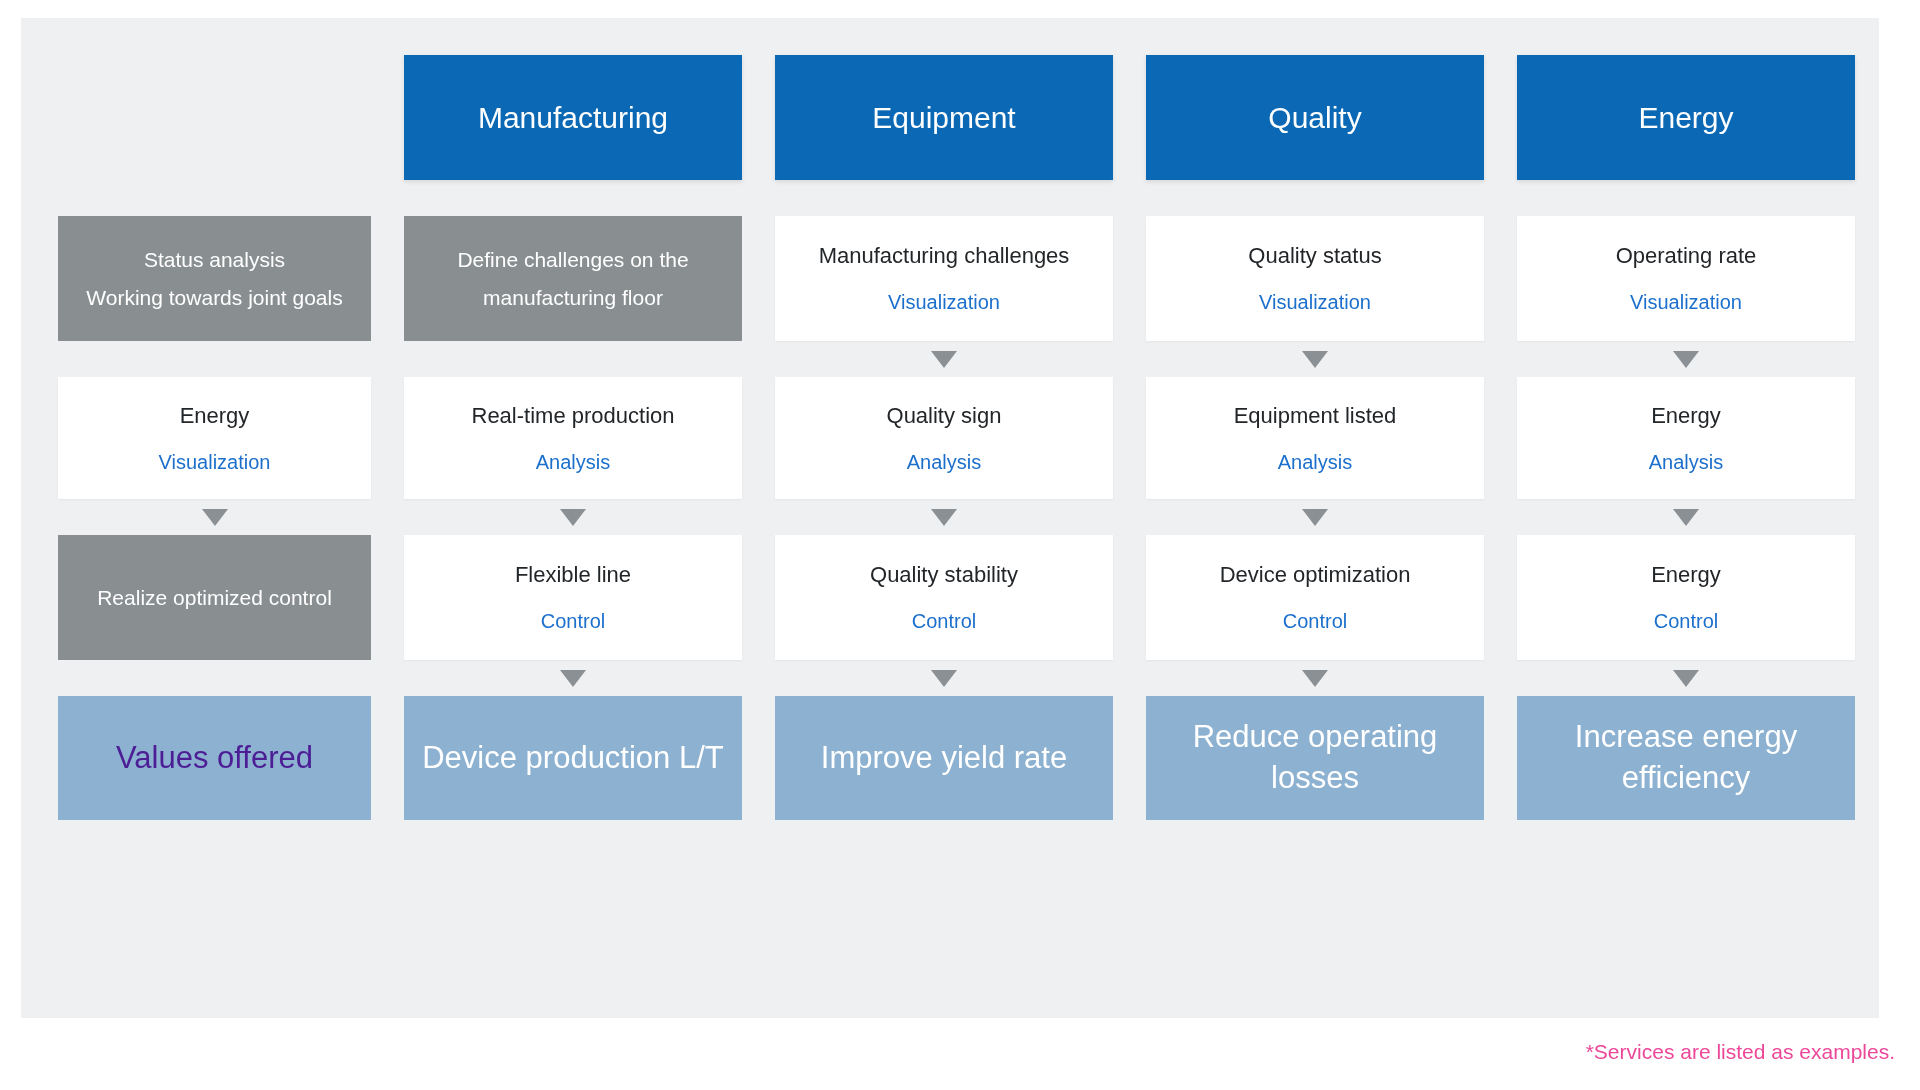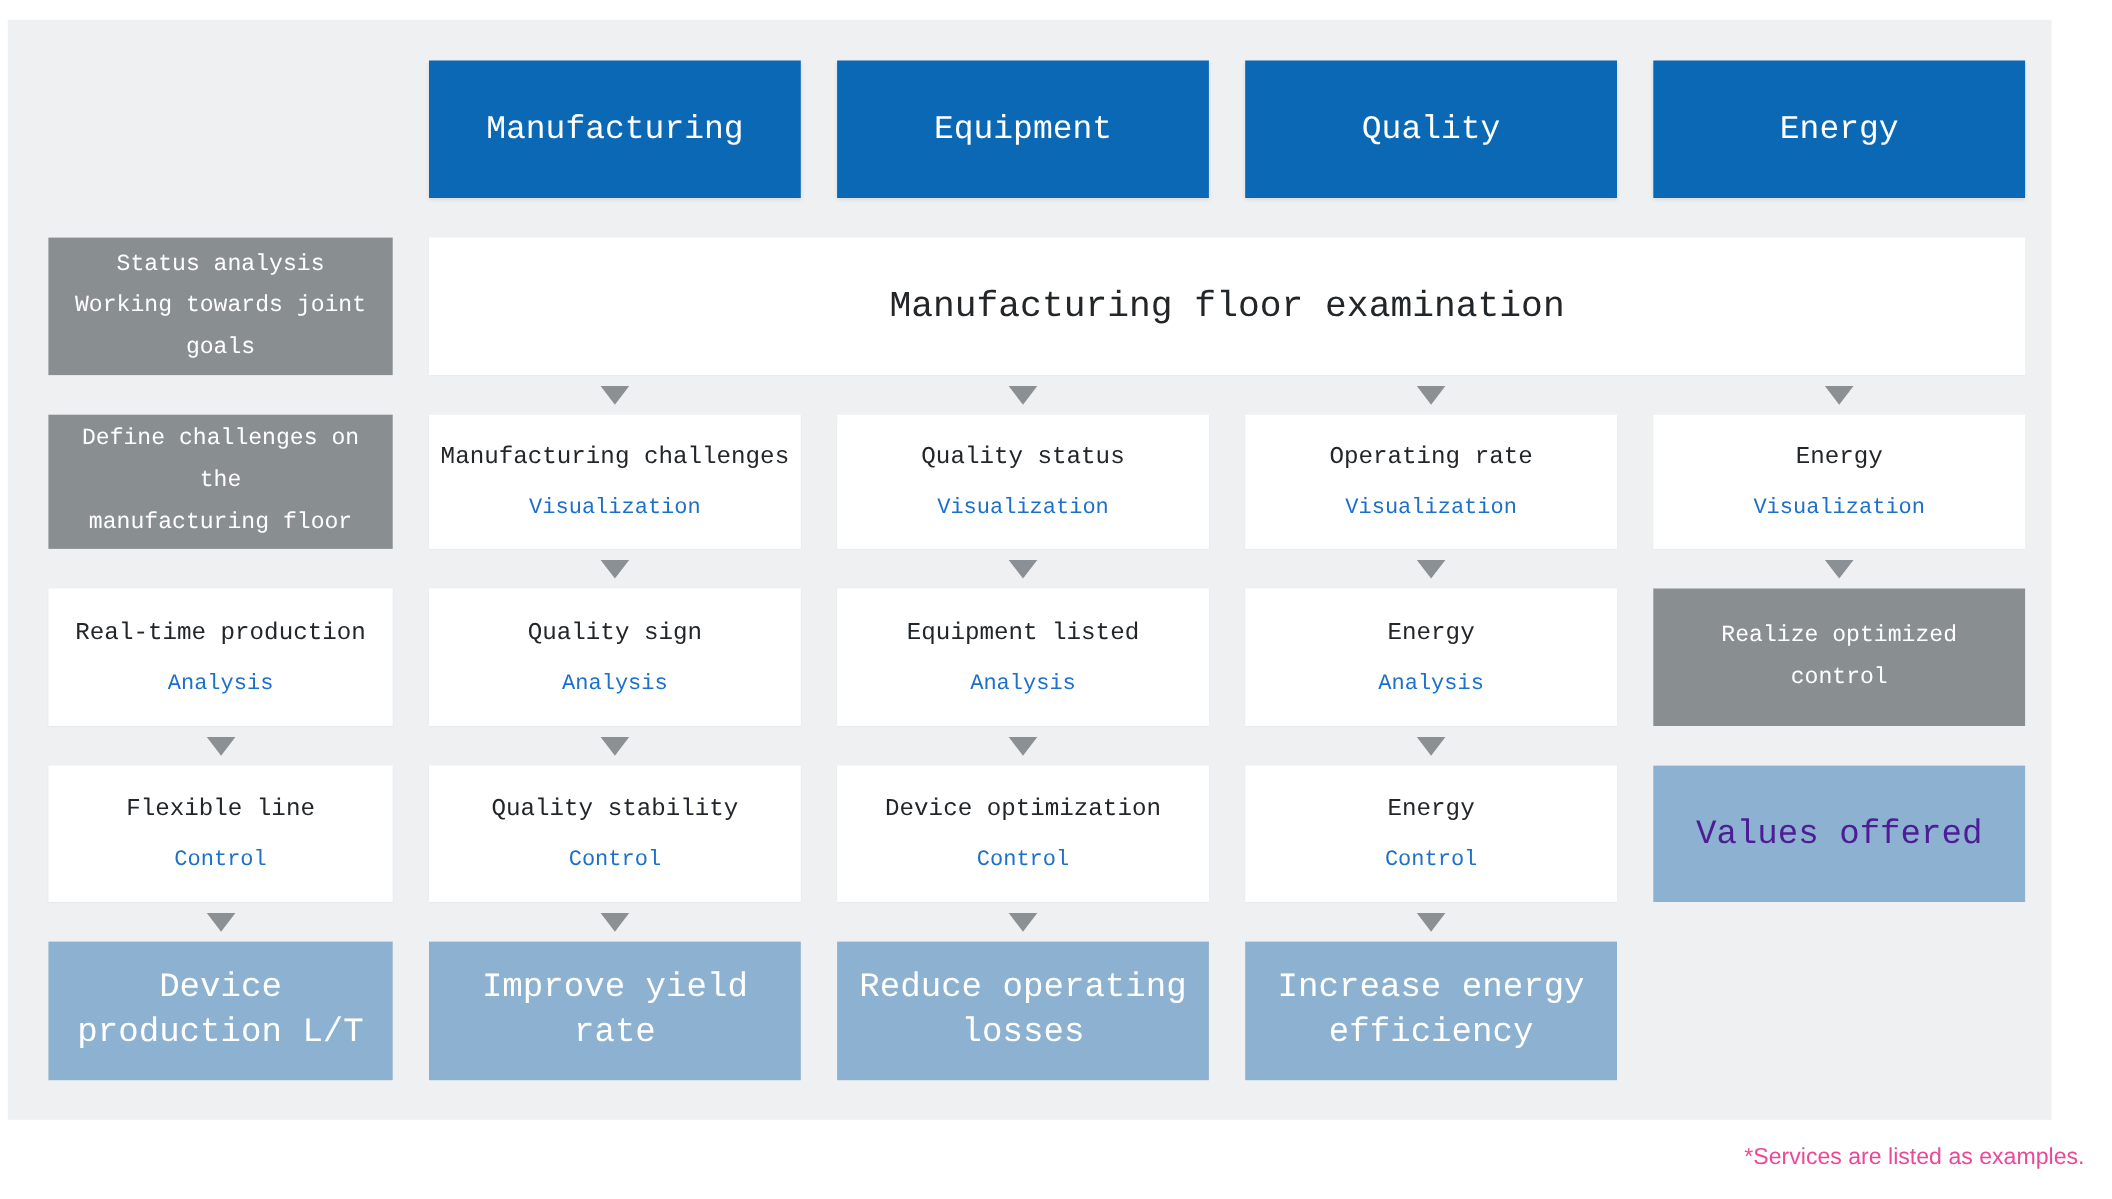--- a/index.html
+++ b/index.html
@@ -8,26 +8,25 @@
   .canvas {
     position: relative;
     width: 1920px;
     height: 1090px;
     background: #ffffff;
     overflow: hidden;
   }
 
   .panel {
     position: absolute;
-    left: 7px;
+    left: 21px;
     top: 18px;
     width: 1858px;
     height: 1000px;
     background: #eff0f2;
-    font-family: Liberation Mono, monospace;
   }
 
   .grid {
     position: absolute;
     left: 37px;
     top: 37px;
     display: grid;
     grid-template-columns: 313px repeat(4, 338px);
     grid-template-rows: 125px 125px 122px 125px 124px 126px;
     gap: 36px 33px;
@@ -131,27 +130,20 @@
     <div class="grid">
 
       <div></div>
       <div class="col-header">Manufacturing</div>
       <div class="col-header">Equipment</div>
       <div class="col-header">Quality</div>
       <div class="col-header">Energy</div>
 
       <div class="row-label">Status analysis
 Working towards joint goals</div>
-      <div class="span-box">
-        <span>Manufacturing floor examination</span>
-        <span class="arrow" style="--ax:11.65%"></span>
-        <span class="arrow" style="--ax:37.22%"></span>
-        <span class="arrow" style="--ax:62.78%"></span>
-        <span class="arrow" style="--ax:88.35%"></span>
-      </div>
 
       <div class="row-label">Define challenges on the
 manufacturing floor</div>
       <div class="cell">
         <div class="cell-title">Manufacturing challenges</div>
         <div class="cell-service">Visualization</div>
         <span class="arrow"></span>
       </div>
       <div class="cell">
         <div class="cell-title">Quality status</div>

